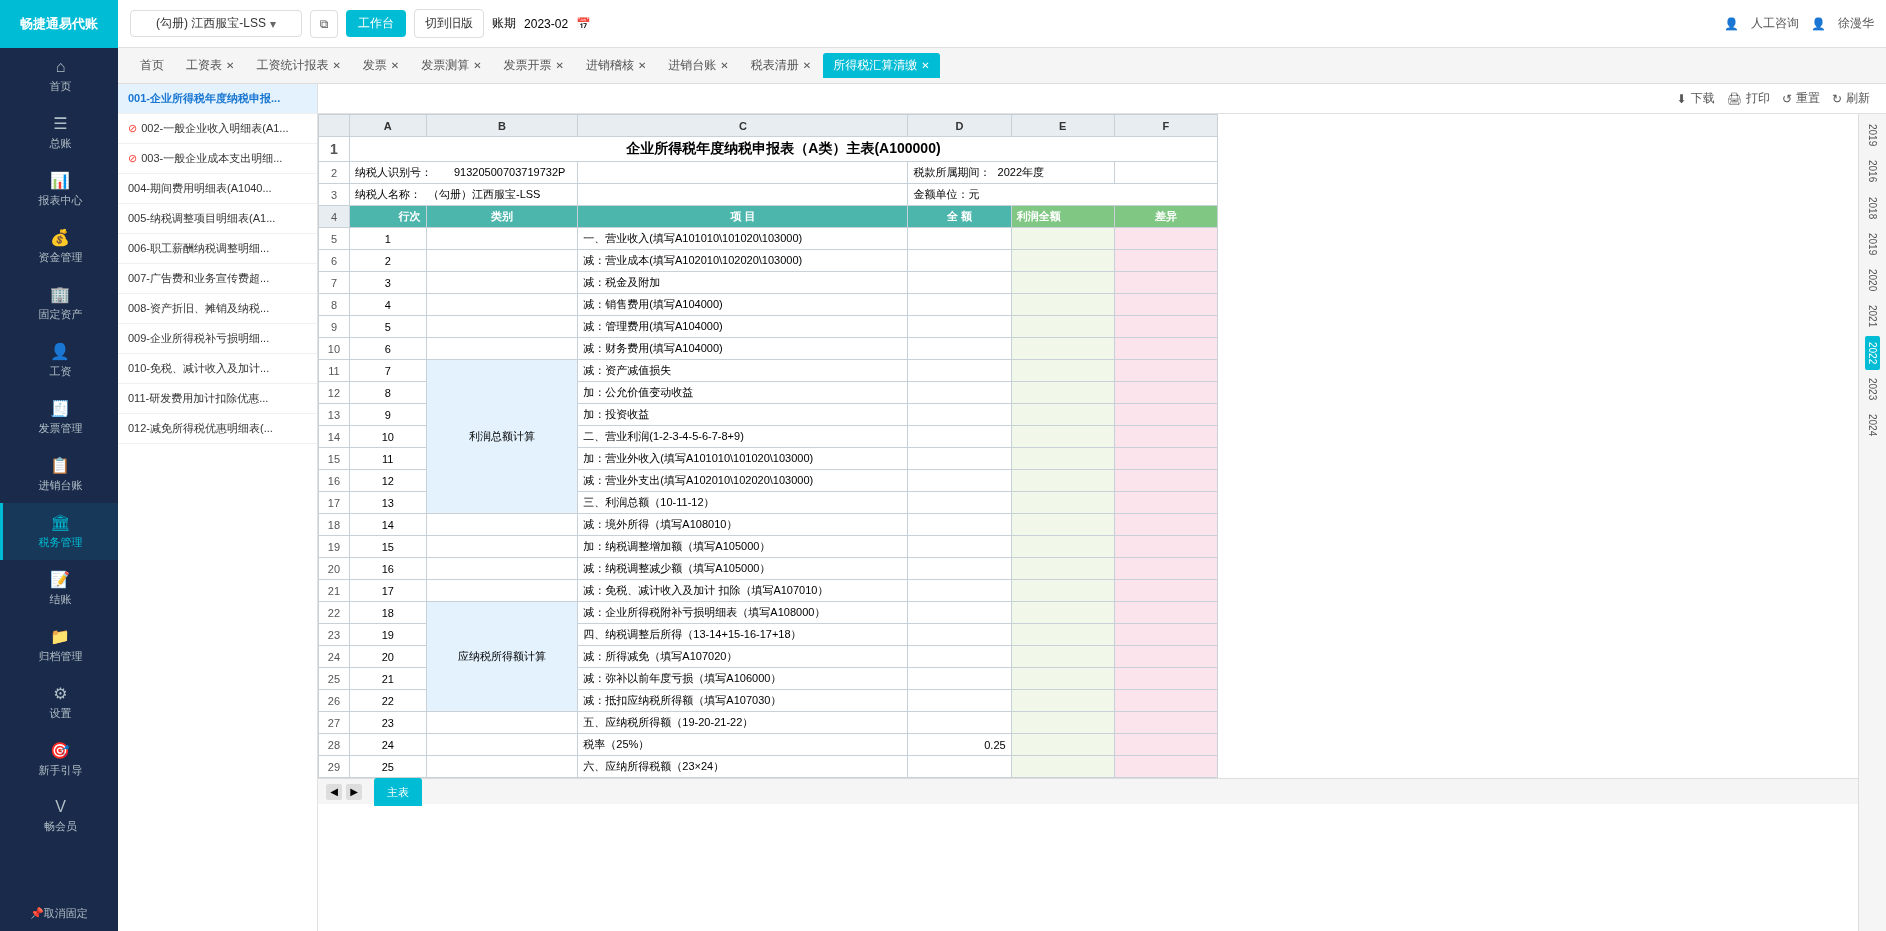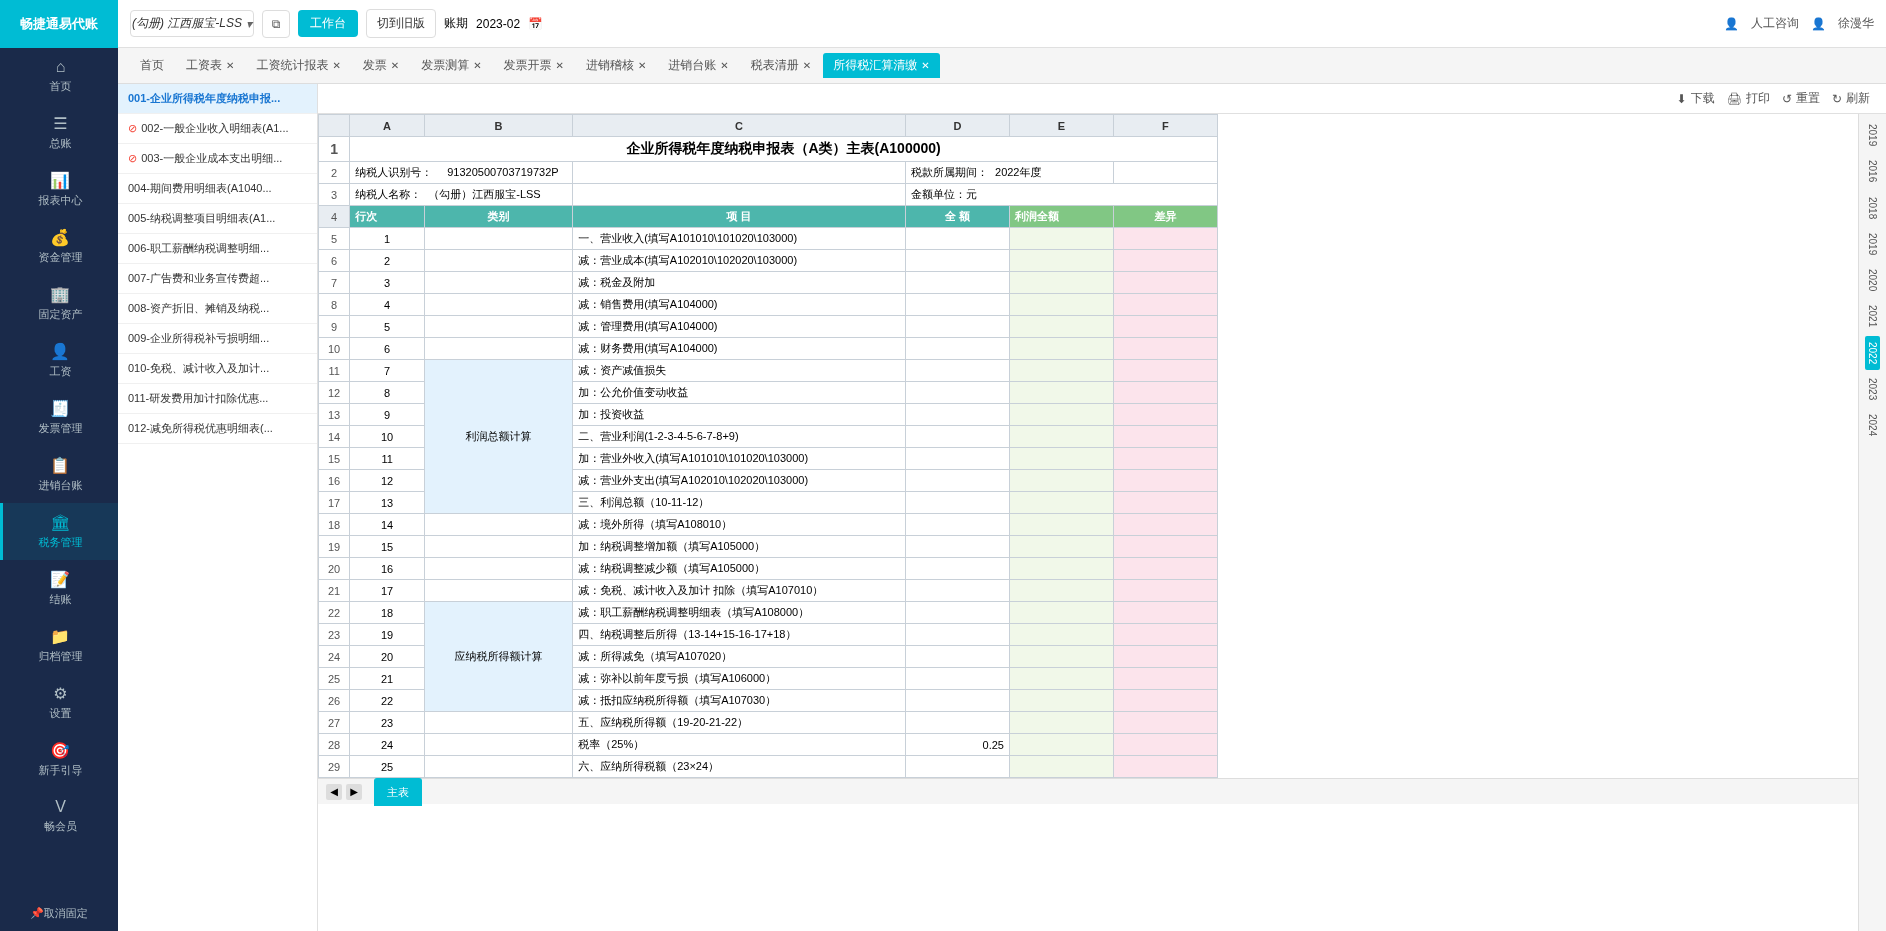--- a/index.html
+++ b/index.html
@@ -67,25 +67,24 @@
       padding: 0 12px;
       border-bottom: 1px solid #e0e0e0;
       gap: 8px;
     }
     .topbar-company {
       display: flex;
       align-items: center;
       gap: 4px;
       border: 1px solid #ddd;
       border-radius: 4px;
-      padding: 4px 1px;
+      padding: 4px 25px;
       cursor: pointer;
       font-size: 12px;
       color: #333;
-      font-style: italic;
     }
     .topbar-company .arrow { color: #666; }
     .topbar-icon-btn {
       width: 28px; height: 28px;
       border: 1px solid #ddd;
       border-radius: 4px;
       display: flex; align-items: center; justify-content: center;
       cursor: pointer; color: #555;
     }
     .topbar-btn-green {
@@ -554,21 +553,21 @@
 
               <tr class="title-row">
                 <td class="row-num">1</td>
                 <td colspan="6">企业所得税年度纳税申报表（A类）主表(A100000)</td>
               </tr>
 
               <tr class="meta-row">
                 <td class="row-num">2</td>
                 <td colspan="2">
                   <span>纳税人识别号：</span>
-                  <span style="margin-left:12px">91320500703719732P</span>
+                  <span style="margin-left:19px">91320500703719732P</span>
                 </td>
                 <td></td>
                 <td colspan="2">
                   <span>税款所属期间：</span>
                   <span style="margin-left:4px">2022年度</span>
                 </td>
                 <td></td>
               </tr>
 
               <tr class="meta-row">
@@ -576,21 +575,21 @@
                 <td colspan="2">
                   <span>纳税人名称：</span>
                   <span style="margin-left:4px">（勾册）江西服宝-LSS</span>
                 </td>
                 <td></td>
                 <td colspan="3" style="text-align:left">金额单位：元</td>
               </tr>
 
               <tr class="header-row">
                 <td class="row-num">4</td>
-                <th style="background:#4db6ac;color:white;text-align:left">行次</th>
+                <th style="background:#4db6ac;color:white;text-align:right">行次</th>
                 <th style="background:#4db6ac;color:white;text-align:center">类别</th>
                 <th style="background:#4db6ac;color:white;text-align:center">项  目</th>
                 <th style="background:#4db6ac;color:white;text-align:center">全 额</th>
                 <th class="green-header" style="background:#81c784;color:white;text-align:left">利润全额</th>
                 <th class="green-header" style="background:#81c784;color:white;text-align:center">差异</th>
               </tr>
 
               <tr class="data-row">
                 <td class="row-num">5</td>
                 <td class="col-a">1</td>
@@ -735,21 +734,21 @@
                 <td class="col-b"></td>
                 <td class="col-c">减：免税、减计收入及加计 扣除（填写A107010）</td>
                 <td class="col-d"></td>
                 <td class="col-e" style="background:#f1f8e9"></td>
                 <td class="col-f" style="background:#fce4ec"></td>
               </tr>
               <tr class="data-row">
                 <td class="row-num">22</td>
                 <td class="col-a">18</td>
                 <td class="col-b" rowspan="5" style="text-align:center;vertical-align:middle;background:#e3f2fd">应纳税所得额计算</td>
-                <td class="col-c">减：职工薪酬纳税调整明细表（填写A108000）</td>
+                <td class="col-c">减：企业所得税附补亏损明细表（填写A108000）</td>
                 <td class="col-d"></td>
                 <td class="col-e" style="background:#f1f8e9"></td>
                 <td class="col-f" style="background:#fce4ec"></td>
               </tr>
               <tr class="data-row">
                 <td class="row-num">23</td>
                 <td class="col-a">19</td>
                 <td class="col-c">四、纳税调整后所得（13-14+15-16-17+18）</td>
                 <td class="col-d"></td>
                 <td class="col-e" style="background:#f1f8e9"></td>

